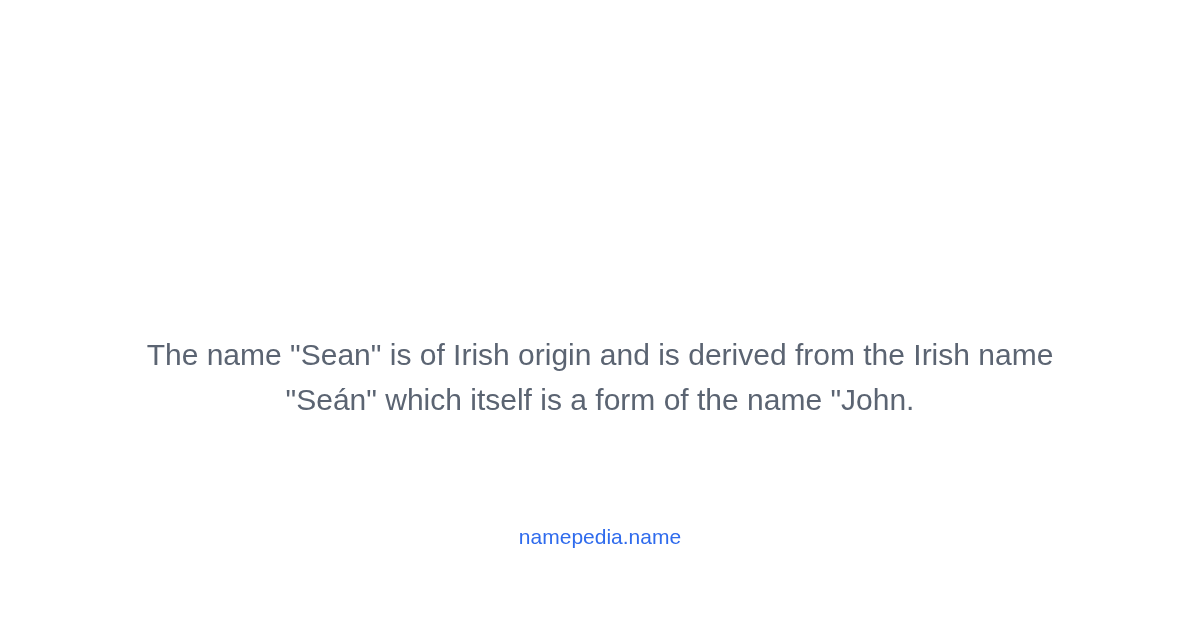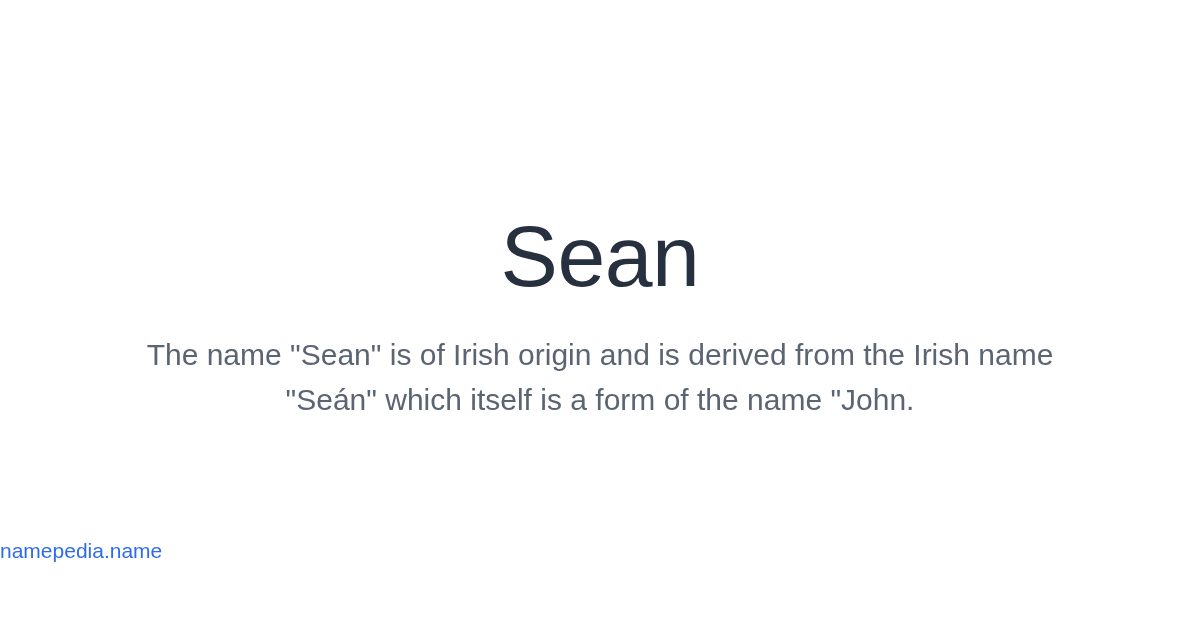--- a/index.html
+++ b/index.html
@@ -52,36 +52,35 @@
     font-size: 30px;
     line-height: 45px;
     font-weight: 400;
     color: #5b6472;
     margin: 0;
   }
 
   
   .site-link {
     position: absolute;
-    top: 536px;
+    top: 522px;
     left: 0;
     width: 1200px;
-    text-align: left;
+    text-align: center;
     font-size: 21px;
     line-height: 30px;
     font-weight: 400;
     color: #2f6bed;
     text-decoration: none;
     margin: 0;
   }
 </style>
 </head>
 <body>
 
 <div class="og-card">
 
-  <h1 class="name-title">Sean</h1>
 
   <p class="name-description">The name "Sean" is of Irish origin and is derived from the Irish name "Seán" which itself is a form of the name "John.</p>
 
   <a class="site-link" href="#">namepedia.name</a>
 
 </div>
 
 </body></html>

